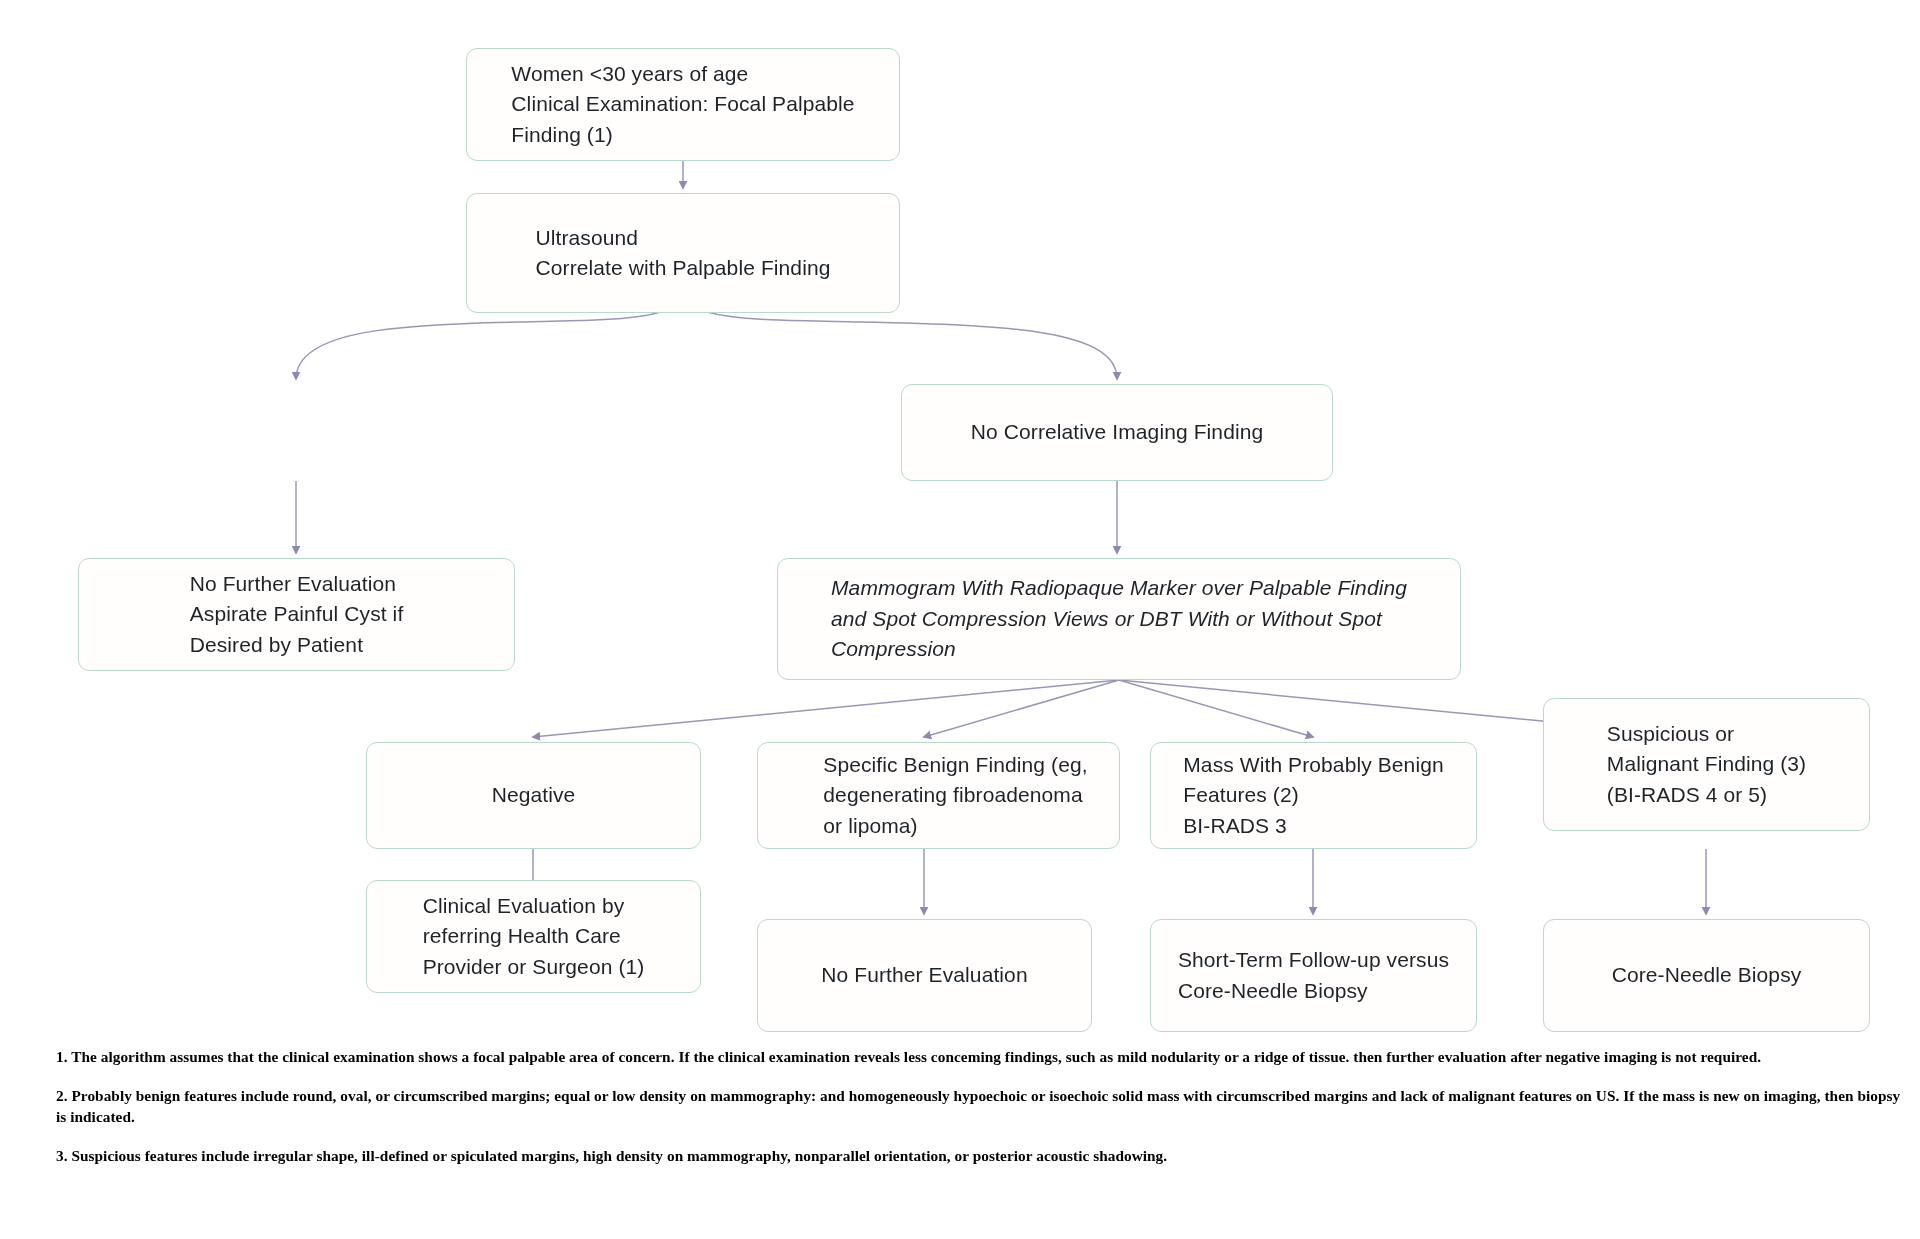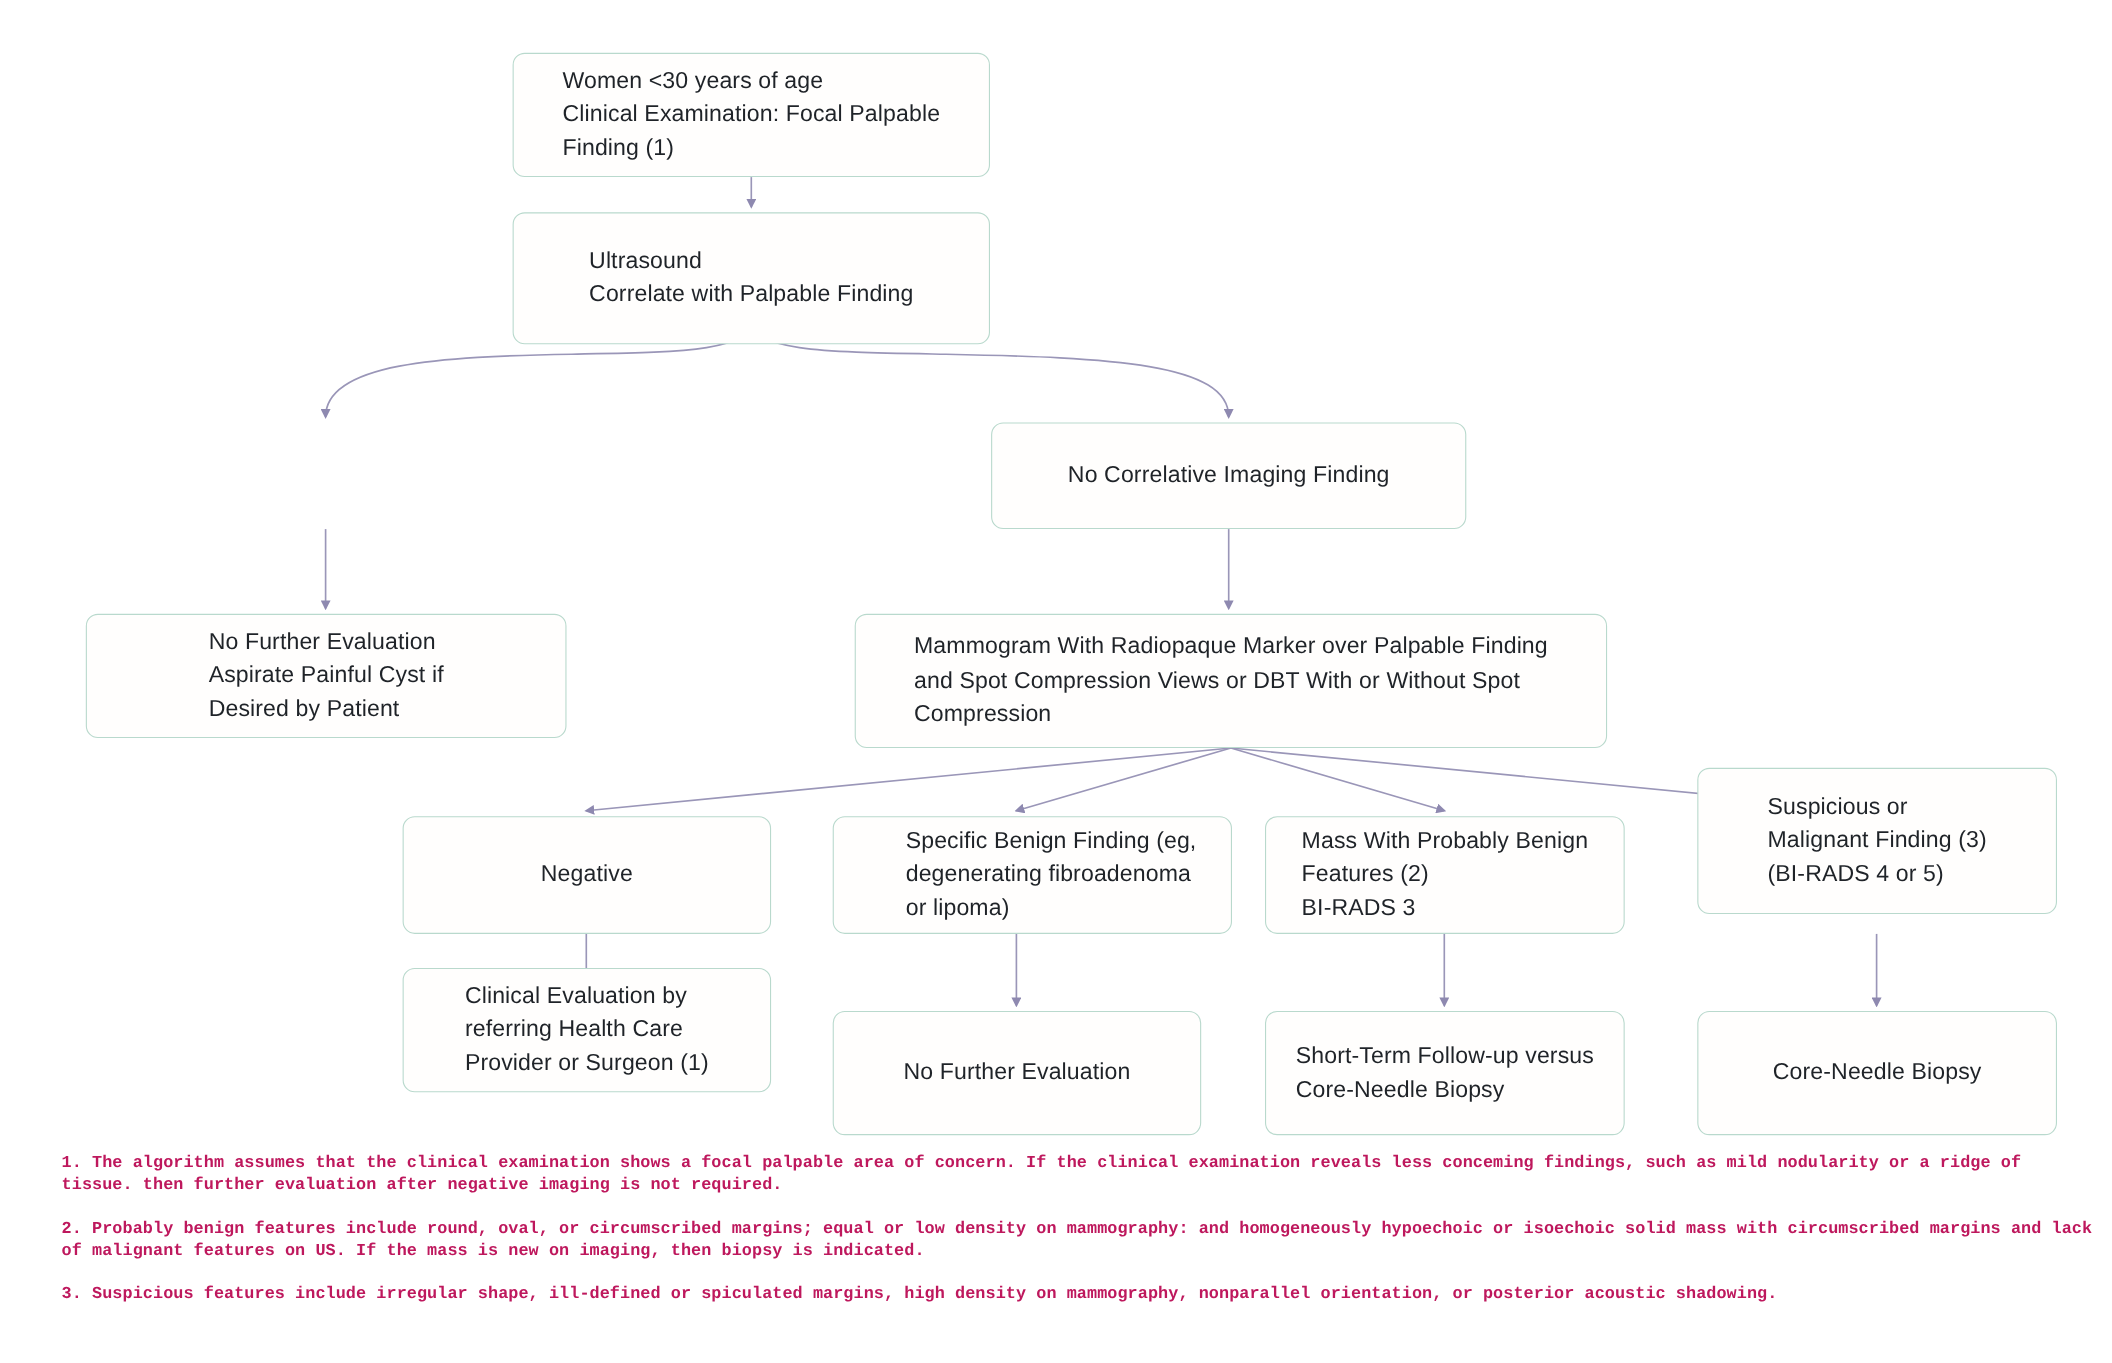--- a/index.html
+++ b/index.html
@@ -49,24 +49,24 @@
   .footnotes {
     position: absolute;
     left: 56px;
     top: 1047px;
     width: 1848px;
   }
   .footnote {
     font-size: 15.3px;
     font-weight: bold;
     line-height: 1.33;
-    color: #be185d;
+    color: #000000;
     margin-bottom: 19px;
     letter-spacing: 0.05px;
-    font-family: Liberation Mono, monospace;
+    font-family: Liberation Serif, serif;
   }
 </style>
 </head>
 <body>
 
 <div id="canvas">
 
   <svg id="edges" viewBox="0 0 1920 1239" xmlns="http://www.w3.org/2000/svg">
     <defs>
       <marker id="arrow" viewBox="0 0 10 10" refX="8" refY="5" markerWidth="6" markerHeight="6" orient="auto-start-reverse">
@@ -110,21 +110,21 @@
   <div class="node" style="left:466px;top:193px;width:434px;height:120px;">Ultrasound
 Correlate with Palpable Finding</div>
 
 
   <div class="node" style="left:901px;top:384px;width:432px;height:97px;">No Correlative Imaging Finding</div>
 
   <div class="node" style="left:78px;top:558px;width:437px;height:113px;">No Further Evaluation
 Aspirate Painful Cyst if
 Desired by Patient</div>
 
-  <div class="node" style="left:777px;top:558px;width:684px;height:122px;">Mammogram With Radiopaque Marker over Palpable Finding
+  <div class="node" style="left:777px;top:558px;width:684px;height:122px;font-style:italic;">Mammogram With Radiopaque Marker over Palpable Finding
 and Spot Compression Views or DBT With or Without Spot
 Compression</div>
 
   <div class="node" style="left:366px;top:742px;width:335px;height:107px;">Negative</div>
 
   <div class="node" style="left:757px;top:742px;width:363px;height:107px;padding-left:44px;">Specific Benign Finding (eg,
 degenerating fibroadenoma
 or lipoma)</div>
 
   <div class="node" style="left:1150px;top:742px;width:327px;height:107px;">Mass With Probably Benign

